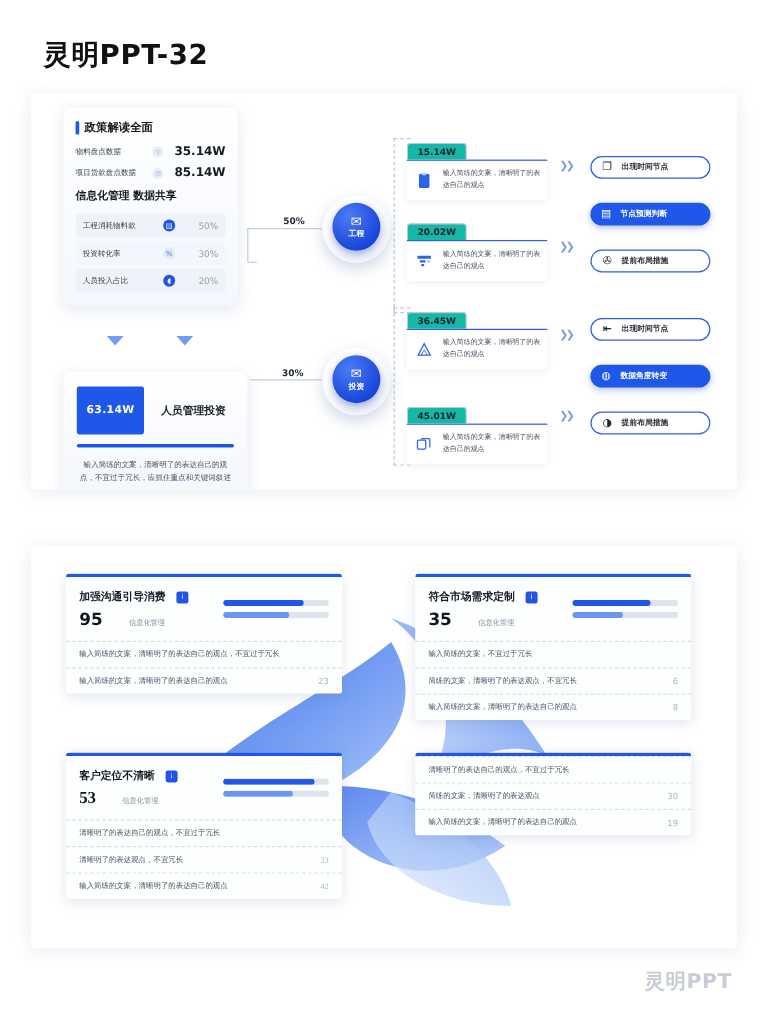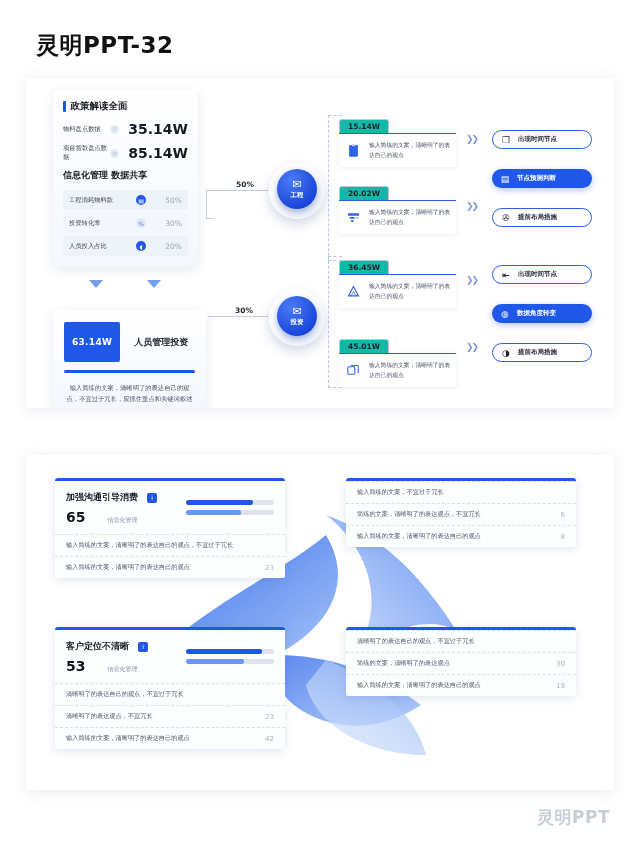--- a/index.html
+++ b/index.html
@@ -57,21 +57,21 @@
     margin-bottom: 7px;
   }
   .ic-row .lbl { flex: 1; }
   .ic-dot {
     width: 9px; height: 9px; border-radius: 50%;
     background: #e7ecf6;
     margin-right: 9px;
     display: flex; align-items: center; justify-content: center;
     font-size: 5px; color: #8fa4c8;
   }
-  .ic-val { font-size: 14px; font-weight: bold; color: #171b24; min-width: 36px; text-align: right;}
+  .ic-val { font-size: 10px; font-weight: bold; color: #171b24; min-width: 36px; text-align: right;}
   .ic-sub {
     font-size: 9px; font-weight: bold; color: #15181f;
     margin: 2px 0 8px 0;
   }
   .ic-stat {
     display: flex; align-items: center;
     background: #eef2f9;
     border-radius: 3px;
     padding: 5px 6px;
     margin-bottom: 3px;
@@ -445,21 +445,21 @@
   </svg>
 
   <div class="kcard" style="left:29px; top:23px;">
     <div class="khead">
       <div class="kleft">
         <div class="ktitle-row">
           <span class="ktitle">加强沟通引导消费</span>
           <span class="kbadge">i</span>
         </div>
         <div class="knum-row">
-          <span class="knum">65</span>
+          <span class="knum">95</span>
           <span class="ksub">信息化管理</span>
         </div>
       </div>
       <div class="kbars">
         <div class="bar-track">
             <div class="bar-fill dark" style="width:76%"></div>
           </div>
         <div class="bar-track">
             <div class="bar-fill light" style="width:62%"></div>
           </div>
@@ -469,35 +469,55 @@
       <span class="ktext">输入简练的文案，清晰明了的表达自己的观点，不宜过于冗长</span>
       <span class="kval"></span>
     </div>
     <div class="krow">
       <span class="ktext">输入简练的文案，清晰明了的表达自己的观点</span>
       <span class="kval">23</span>
     </div>
   </div>
 
   <div class="kcard" style="left:320px; top:23px;">
+    <div class="khead">
+      <div class="kleft">
+        <div class="ktitle-row">
+          <span class="ktitle">符合市场需求定制</span>
+          <span class="kbadge">i</span>
+        </div>
+        <div class="knum-row">
+          <span class="knum">35</span>
+          <span class="ksub">信息化管理</span>
+        </div>
+      </div>
+      <div class="kbars">
+        <div class="bar-track">
+            <div class="bar-fill dark" style="width:74%"></div>
+          </div>
+        <div class="bar-track">
+            <div class="bar-fill light" style="width:48%"></div>
+          </div>
+      </div>
+    </div>
     <div class="krow">
       <span class="ktext">输入简练的文案，不宜过于冗长</span>
       <span class="kval"></span>
     </div>
     <div class="krow">
       <span class="ktext">简练的文案，清晰明了的表达观点，不宜冗长</span>
       <span class="kval">6</span>
     </div>
     <div class="krow">
       <span class="ktext">输入简练的文案，清晰明了的表达自己的观点</span>
       <span class="kval">8</span>
     </div>
   </div>
 
-  <div class="kcard" style="left:29px; top:172px;">
+  <div class="kcard" style="left:29px; top:172px;font-family:Liberation Serif, serif;">
     <div class="khead">
       <div class="kleft">
         <div class="ktitle-row">
           <span class="ktitle">客户定位不清晰</span>
           <span class="kbadge">i</span>
         </div>
         <div class="knum-row">
           <span class="knum">53</span>
           <span class="ksub">信息化管理</span>
         </div>

